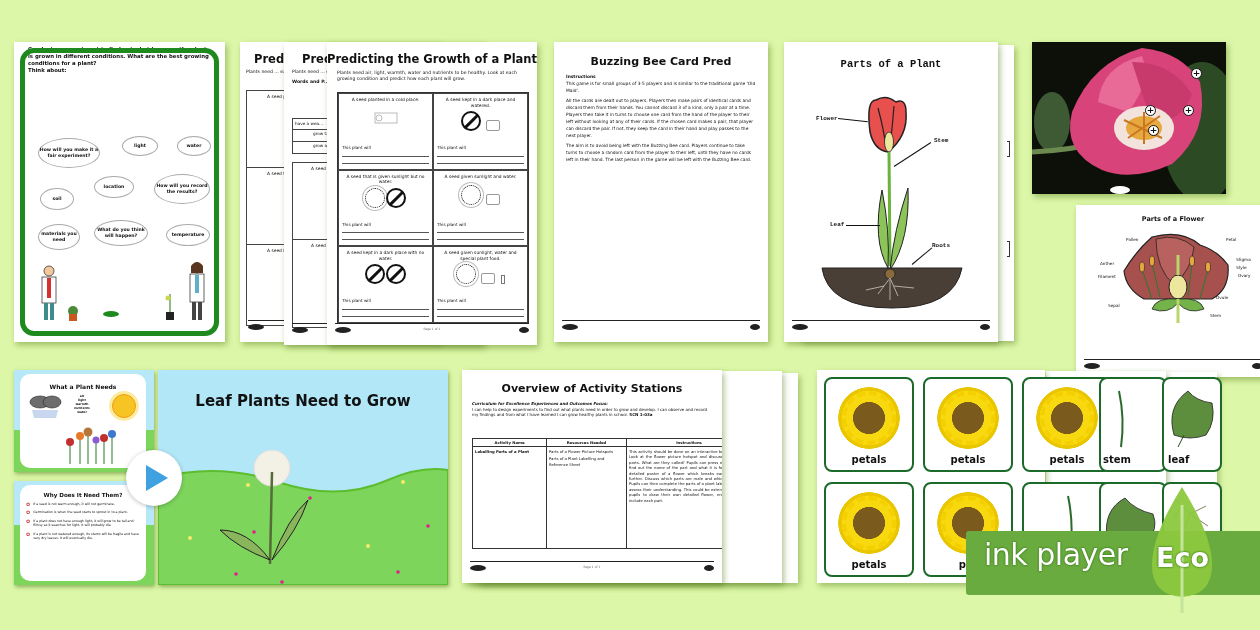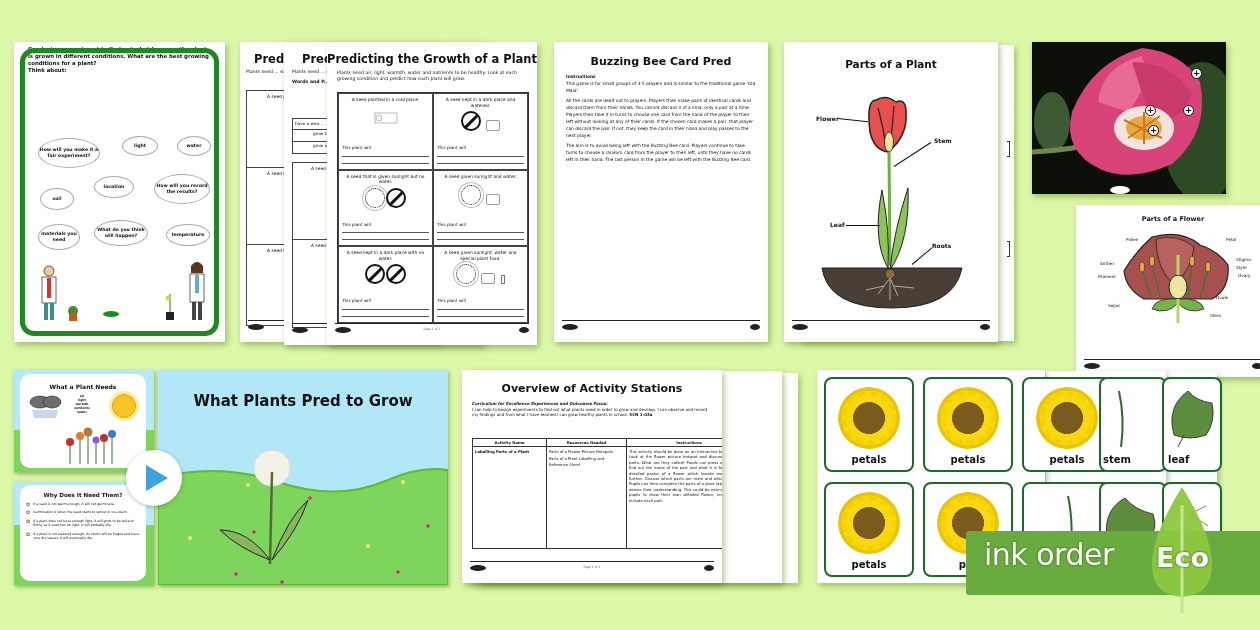--- a/index.html
+++ b/index.html
@@ -28,21 +28,21 @@
   .nosign { display: inline-block; width: 20px; height: 20px; border: 2.5px solid #111; border-radius: 50%; position: relative; }
   .nosign:after { content: ""; position: absolute; left: 50%; top: -1px; width: 2.5px; height: 19px; background: #111; transform: translateX(-50%) rotate(45deg); }
   .sunicon { display: inline-block; width: 20px; height: 20px; border: 1.5px dotted #111; border-radius: 50%; box-shadow: 0 0 0 2px #fff, 0 0 0 3px #bbb; }
   .can { display: inline-block; width: 14px; height: 11px; border: 0.8px solid #999; border-radius: 2px; margin-left: 5px; }
   
   #c4 { left: 554px; top: 42px; width: 214px; height: 300px; }
   #c4 .body { padding: 2px 12px; font-size: 4.4px; line-height: 7px; }
   #c4 .body p { margin-bottom: 3px; }
   
   #c5b { left: 800px; top: 45px; width: 214px; height: 296px; }
-  #c5 { left: 784px; top: 42px; width: 214px; height: 300px; }
+  #c5 { left: 784px; top: 42px; width: 214px; height: 300px; font-family: Liberation Mono, monospace; }
   .lbl { position: absolute; font-size: 6px; font-weight: bold; }
   .lline { position: absolute; height: 0; border-top: 1px solid #111; transform-origin: left center; }
   
   #c6 { left: 1032px; top: 42px; width: 194px; height: 152px; background: #0b0d07; }
   #c7 { left: 1076px; top: 205px; width: 194px; height: 172px; }
   .hot { position: absolute; width: 11px; height: 11px; border-radius: 50%; background: #fff; border: 1.5px solid #111; font-size: 9px; line-height: 8px; text-align: center; font-weight: bold; color: #111; }
   
   .slide { position: absolute; background: #b6e8f7; overflow: hidden; box-shadow: 1px 2px 4px rgba(70,110,20,0.5); }
   .slide .grass { position: absolute; left: 0; right: 0; bottom: 0; background: #7dd55c; }
   .slide .panel { position: absolute; background: #fff; border-radius: 10px; }
@@ -376,21 +376,21 @@
       <circle cx="245" cy="112" r="2" fill="#f5e86a"></circle>
     <circle cx="32" cy="168" r="2" fill="#f5e86a"></circle>
       <circle cx="210" cy="176" r="2" fill="#f5e86a"></circle>
     <circle cx="152" cy="128" r="1.8" fill="#e0208a"></circle>
       <circle cx="96" cy="162" r="1.8" fill="#e0208a"></circle>
     <circle cx="78" cy="204" r="1.8" fill="#e0208a"></circle>
       <circle cx="240" cy="202" r="1.8" fill="#e0208a"></circle>
     <circle cx="270" cy="156" r="1.8" fill="#e0208a"></circle>
       <circle cx="124" cy="212" r="1.8" fill="#e0208a"></circle>
   </svg>
-  <div class="abs" style="left:0;right:0;top:22px;text-align:center;font-size:15px;font-weight:bold;color:#111;">What Plants Pred to Grow</div>
+  <div class="abs" style="left:0;right:0;top:22px;text-align:center;font-size:15px;font-weight:bold;color:#111;">Leaf Plants Need to Grow</div>
 </div>
 
 <div class="abs" id="playbtn">
   <div class="tri"></div>
 </div>
 
 <div class="sheet" id="c8c"></div>
 <div class="sheet" id="c8b"></div>
 <div class="sheet" id="c8">
   <div class="title" style="font-size:11px;margin-top:12px;">Overview of Activity Stations</div>
@@ -470,19 +470,19 @@
       </svg>
   </div>
   <div class="fc" style="left:345px;top:112px;width:60px;">
     <svg class="abs" style="left:6px;top:12px" width="46" height="40">
         <path d="M6 4 L20 18 L14 34 M20 18 L36 10 M20 18 L38 30 M10 12 L4 22" stroke="#6a5a3a" stroke-width="0.8" fill="none"></path>
       </svg>
   </div>
 </div>
 
 <div class="abs" id="eco">
-  <div class="txt">ink order</div>
+  <div class="txt">ink player</div>
 </div>
 <svg class="abs" id="leaf" viewBox="0 0 72 130">
   <path d="M36 2 Q66 50 66 80 Q66 110 36 112 Q6 110 6 80 Q6 50 36 2Z" fill="#8cc83e" opacity="0.95"></path>
   <line x1="36" y1="20" x2="36" y2="128" stroke="#c5e59a" stroke-width="3"></line>
 </svg>
 <div class="abs" style="left:1156px;top:542px;font-size:27px;font-weight:bold;color:#fff;text-shadow:0 0 2px #3a7d16,0 0 2px #3a7d16;">Eco</div>
 
 </body></html>

